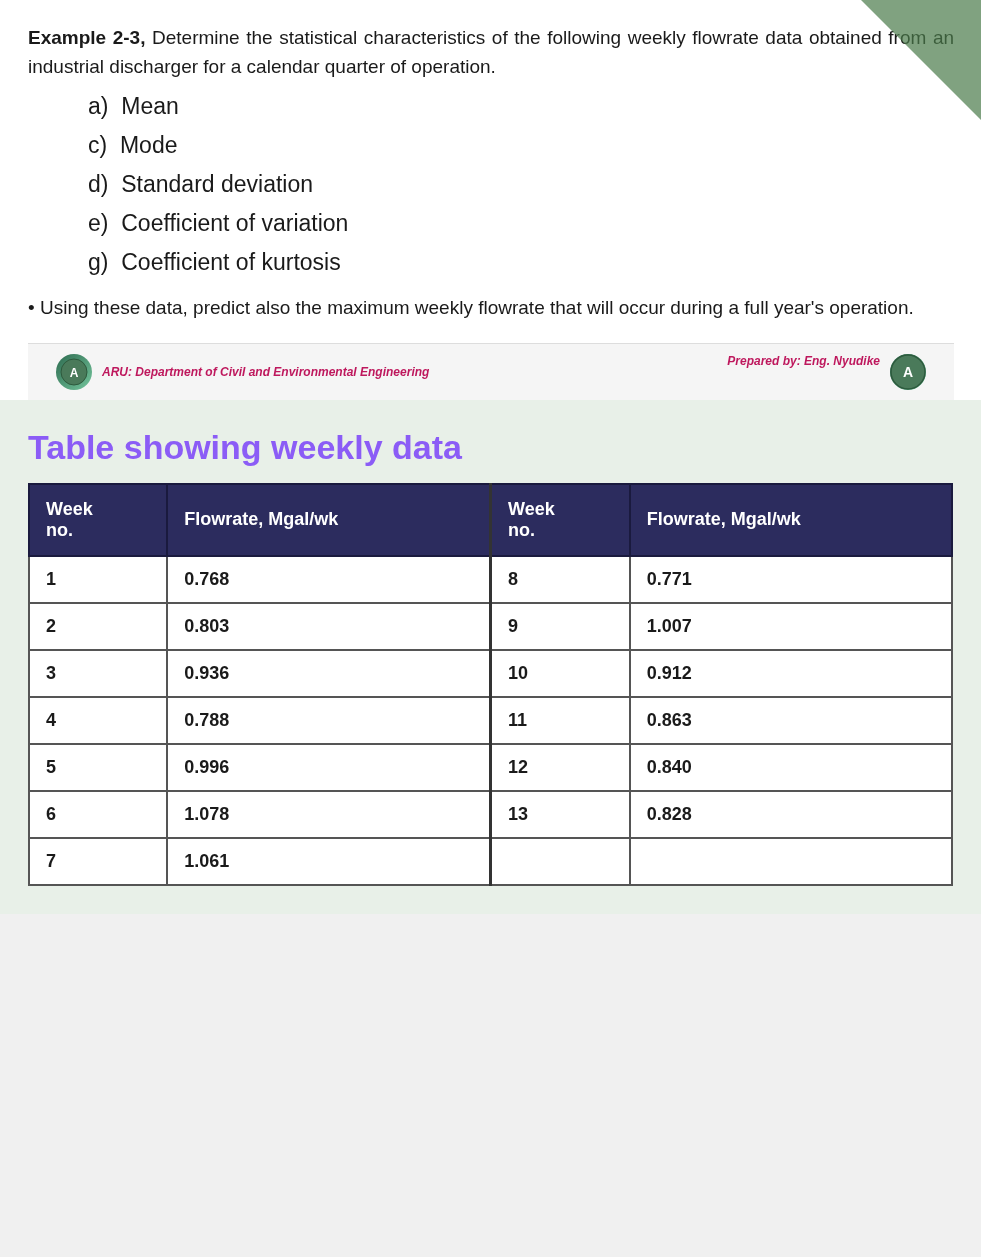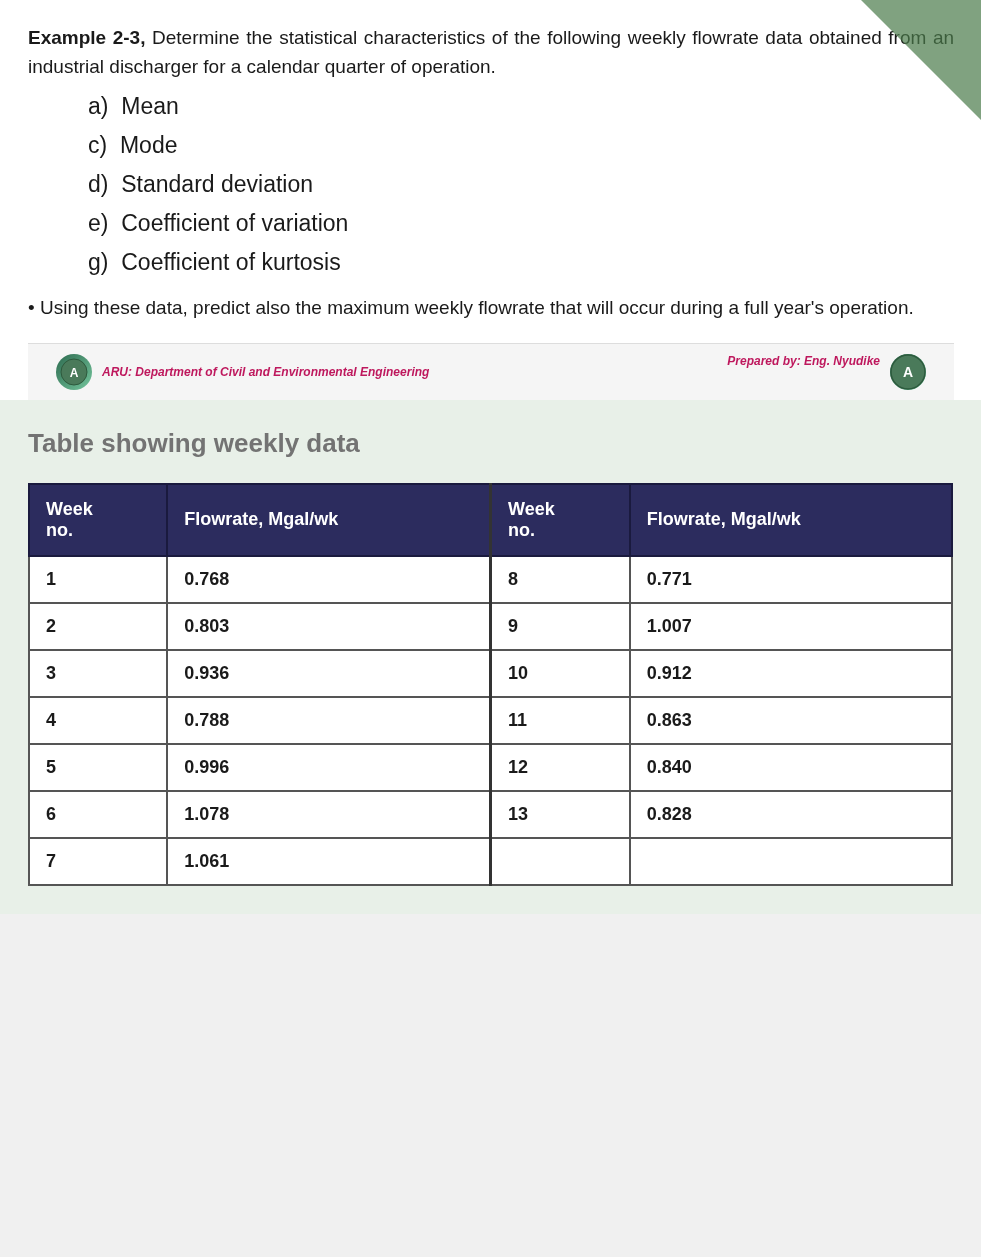--- a/index.html
+++ b/index.html
@@ -110,24 +110,24 @@
       font-weight: bold;
     }
 
     
     .table-section {
       background: #e8f0e8;
       padding: 28px 28px 28px 28px;
     }
 
     .table-title {
-      font-size: 26px;
-      font-weight: bold;
-      color: #737373;
-      margin-bottom: 24px;
+      font-size: 34px;
+      font-weight: bold;
+      color: #8b5cf6;
+      margin-bottom: 16px;
     }
 
     .data-table {
       width: 100%;
       border-collapse: collapse;
       background: white;
       font-size: 18px;
     }
 
     .data-table thead tr {

